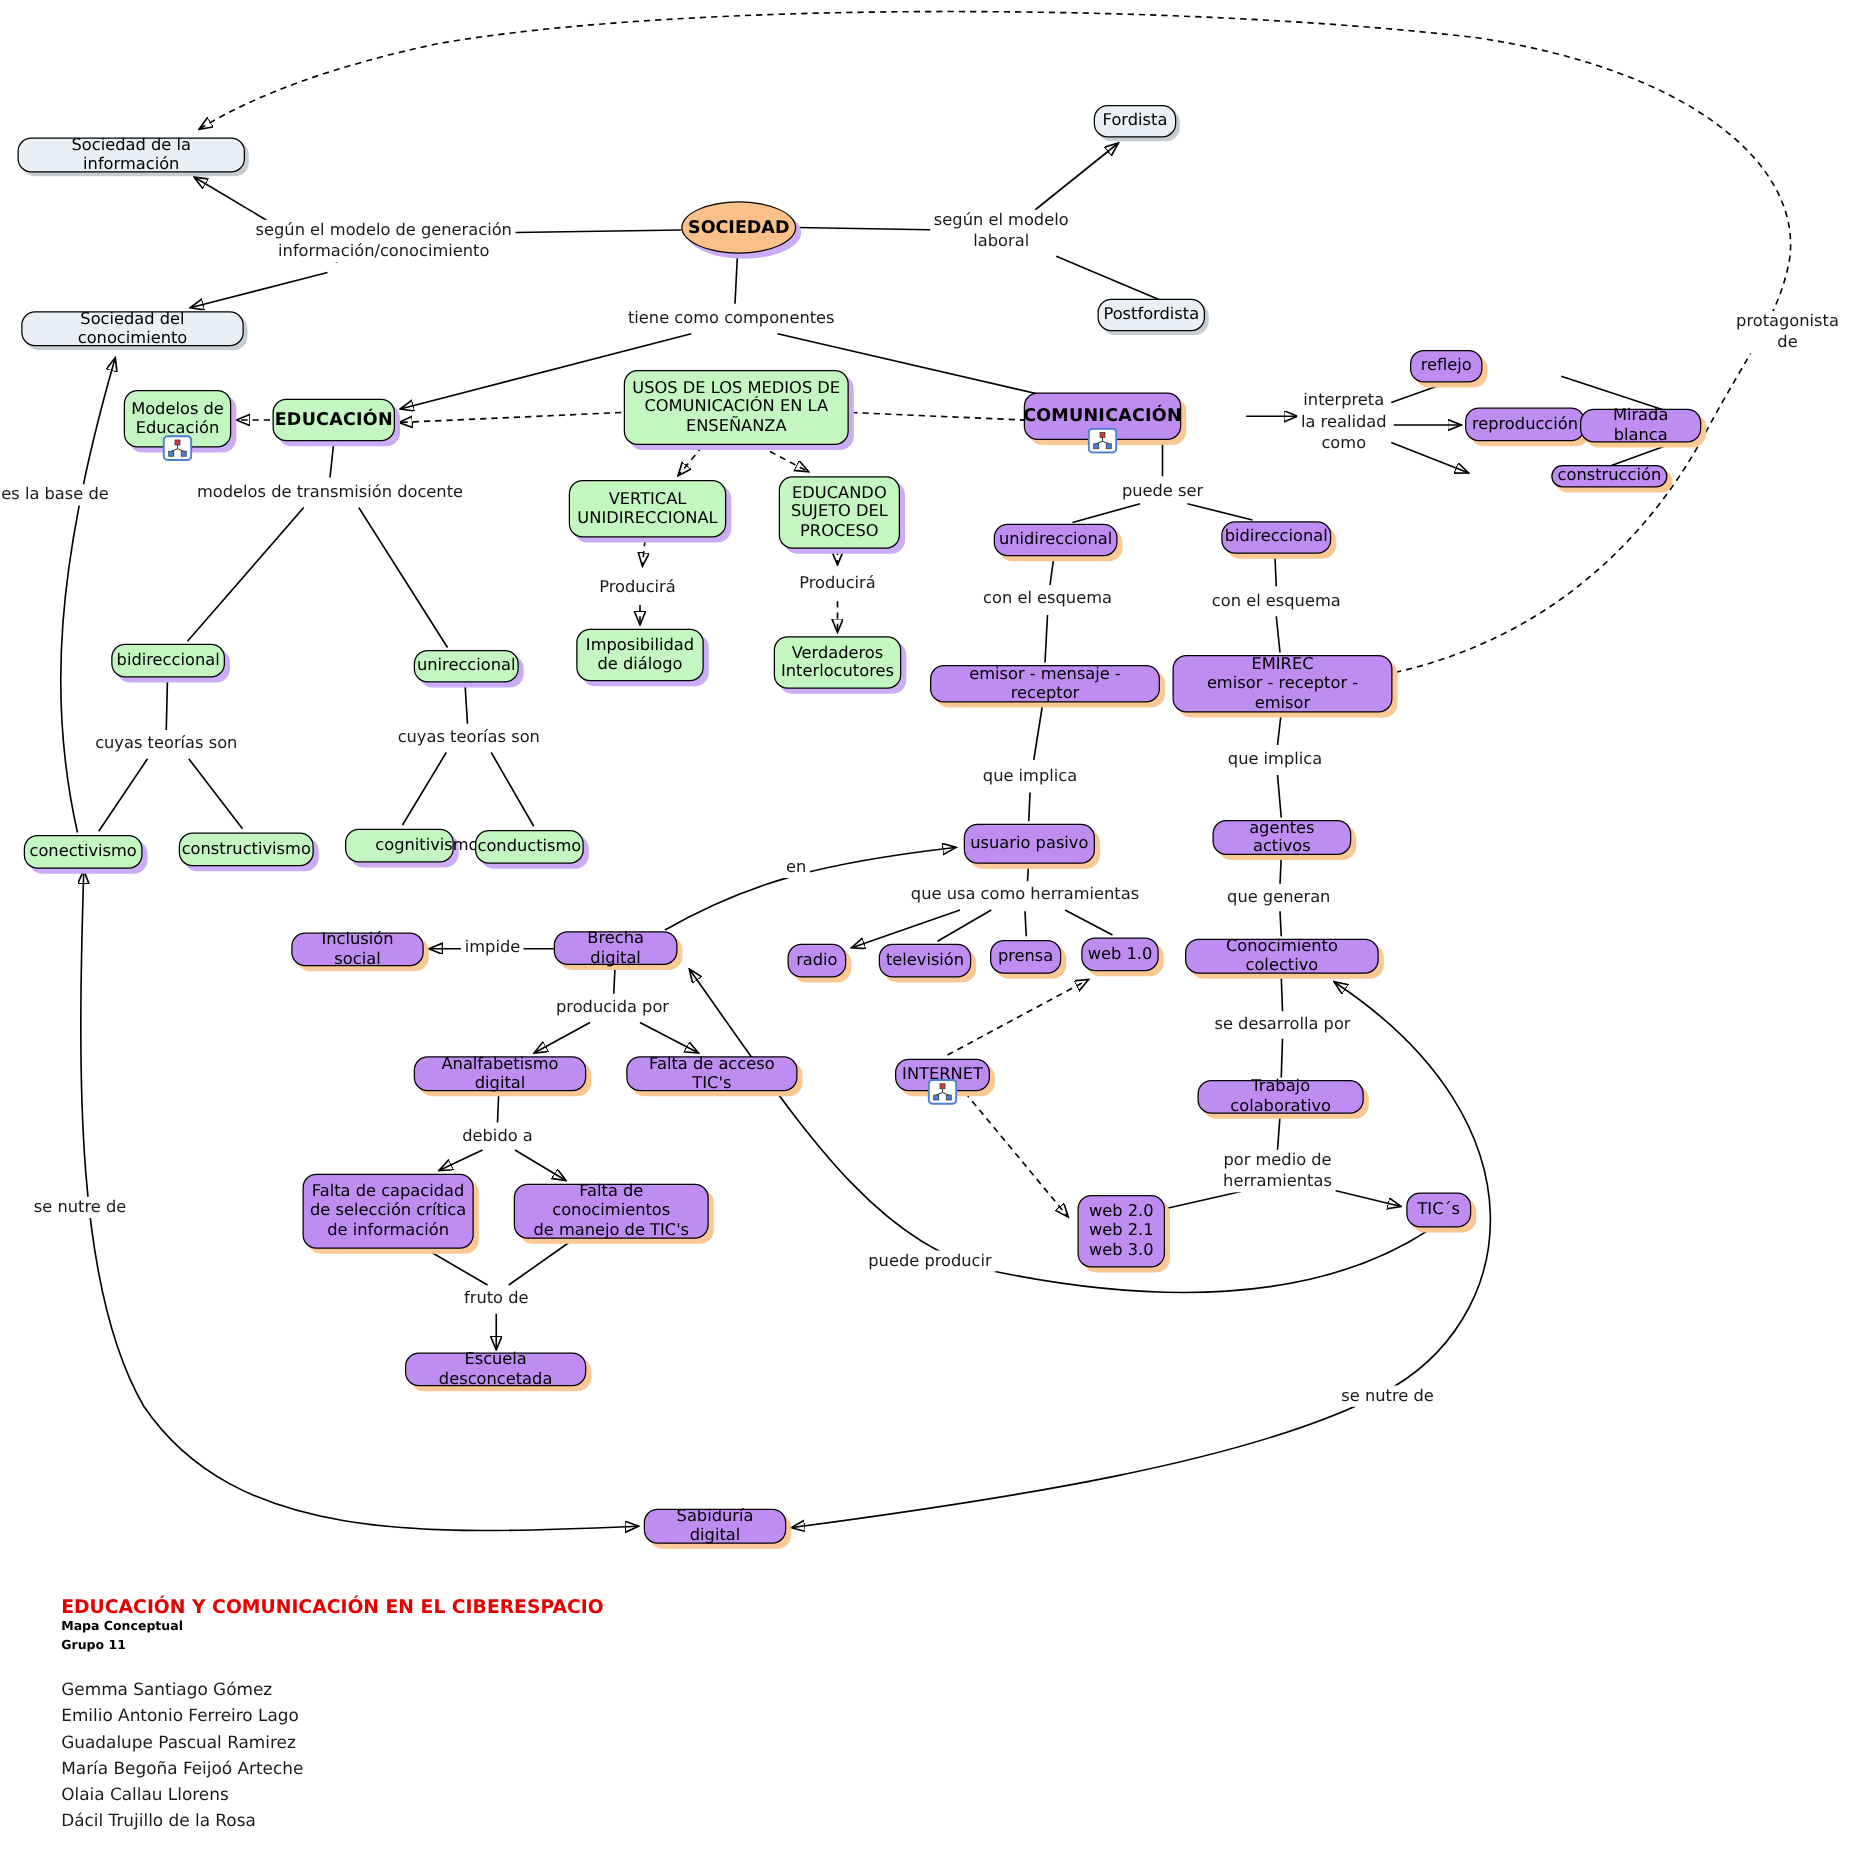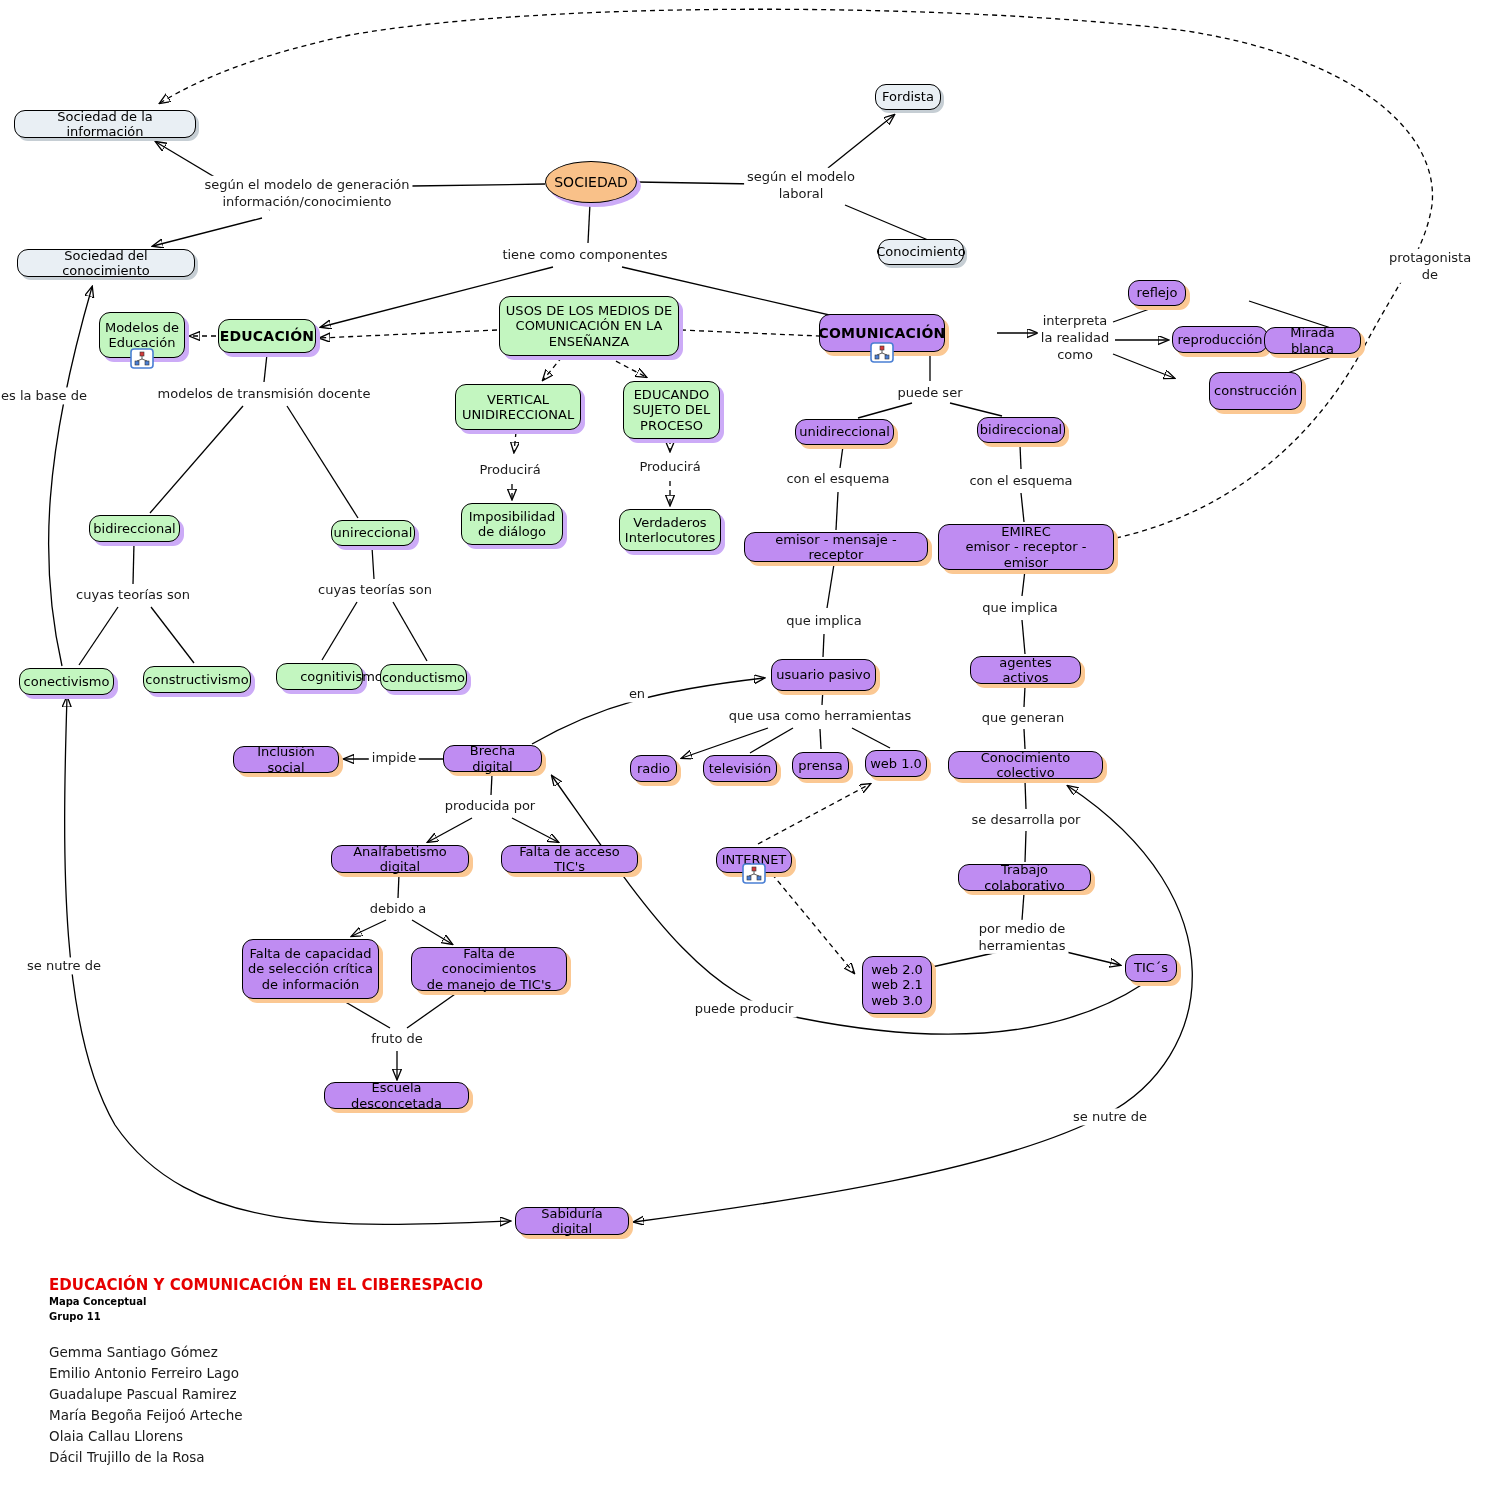--- a/index.html
+++ b/index.html
@@ -13,21 +13,21 @@
        padding:0 3px;z-index:2;}
   .node{position:absolute;border:1.5px solid #000;border-radius:11px;display:flex;
         align-items:center;justify-content:center;text-align:center;font-size:13px;
         line-height:1.18;color:#000;white-space:pre-line;box-sizing:border-box;
         padding:2px 4px;z-index:3;}
   .g{background:var(--green_fill);box-shadow:4px 4px 0 var(--green_shadow);}
   .p{background:var(--purple_fill);box-shadow:4px 4px 0 var(--purple_shadow);}
   .b{background:var(--gray_fill);box-shadow:3px 3px 0 #c6ced4;}
   .bold{font-weight:bold;font-size:14px;letter-spacing:.2px;}
   .ellipse{border-radius:50%;background:var(--orange_fill);box-shadow:4px 4px 0 var(--green_shadow);
-           font-weight:normal;font-size:14px;}
+           font-weight:bold;font-size:14px;}
   .resicon{position:absolute;left:50%;bottom:-12px;transform:translateX(-50%);width:24px;height:21px;z-index:4;}
   .credits{position:absolute;left:49px;top:1276px;z-index:2;}
   .credits .t{color:var(--title_red);font-weight:bold;font-size:15px;}
   .credits .s{color:#000;font-weight:bold;font-size:10px;line-height:1.5;}
   .credits .authors{margin-top:18px;font-size:13.5px;color:#1a1a1a;line-height:1.55;}
 </style>
 </head>
 <body>
 
 <div class="canvas">
@@ -160,21 +160,21 @@
   <div class="lbl" style="left:398px;top:909px;">debido a</div>
   <div class="lbl" style="left:397px;top:1039px;">fruto de</div>
   <div class="lbl" style="left:744px;top:1009px;">puede producir</div>
   <div class="lbl" style="left:64px;top:966px;">se nutre de</div>
   <div class="lbl" style="left:1110px;top:1117px;">se nutre de</div>
 
   <div class="node ellipse" style="left:545px;top:161px;width:92px;height:42px;">SOCIEDAD</div>
   <div class="node b" style="left:14px;top:110px;width:182px;height:28px;">Sociedad de la información</div>
   <div class="node b" style="left:17px;top:249px;width:178px;height:28px;">Sociedad del conocimiento</div>
   <div class="node b" style="left:875px;top:84px;width:66px;height:26px;">Fordista</div>
-  <div class="node b" style="left:878px;top:239px;width:86px;height:26px;">Conocimiento</div>
+  <div class="node b" style="left:878px;top:239px;width:86px;height:26px;">Postfordista</div>
 
   <div class="node g" style="left:499px;top:296px;width:180px;height:60px;">USOS DE LOS MEDIOS DE
 COMUNICACIÓN EN LA
 ENSEÑANZA</div>
   <div class="node g bold" style="left:218px;top:319px;width:98px;height:34px;">EDUCACIÓN</div>
   <div class="node g" style="left:99px;top:312px;width:86px;height:46px;">
     <span>Modelos de
 Educación</span>
     <svg class="resicon" viewBox="0 0 24 21">
       <rect x="1" y="1" width="22" height="19" rx="3" fill="#fff" stroke="#4a7fd4" stroke-width="1.6"></rect>
@@ -206,21 +206,21 @@
 Interlocutores</div>
 
   <div class="node p" style="left:795px;top:419px;width:99px;height:26px;">unidireccional</div>
   <div class="node p" style="left:977px;top:417px;width:88px;height:26px;">bidireccional</div>
   <div class="node p" style="left:744px;top:532px;width:184px;height:30px;">emisor - mensaje - receptor</div>
   <div class="node p" style="left:938px;top:524px;width:176px;height:46px;">EMIREC
 emisor - receptor - emisor</div>
 
   <div class="node p" style="left:1128px;top:280px;width:58px;height:26px;">reflejo</div>
   <div class="node p" style="left:1172px;top:326px;width:96px;height:27px;">reproducción</div>
-  <div class="node p" style="left:1209px;top:372px;width:93px;height:38px;text-align:right;">construcción</div>
+  <div class="node p" style="left:1241px;top:372px;width:93px;height:18px;text-align:right;">construcción</div>
   <div class="node p" style="left:1264px;top:327px;width:97px;height:27px;">Mirada blanca</div>
 
   <div class="node g" style="left:89px;top:515px;width:91px;height:27px;">bidireccional</div>
   <div class="node g" style="left:331px;top:520px;width:84px;height:26px;">unireccional</div>
   <div class="node g" style="left:19px;top:668px;width:95px;height:27px;">conectivismo</div>
   <div class="node g" style="left:143px;top:666px;width:108px;height:27px;">constructivismo</div>
   <div class="node g" style="left:276px;top:663px;width:87px;height:27px;padding-left:48px;">cognitivismo</div>
   <div class="node g" style="left:380px;top:664px;width:87px;height:27px;">conductismo</div>
 
   <div class="node p" style="left:771px;top:659px;width:105px;height:32px;">usuario pasivo</div>

